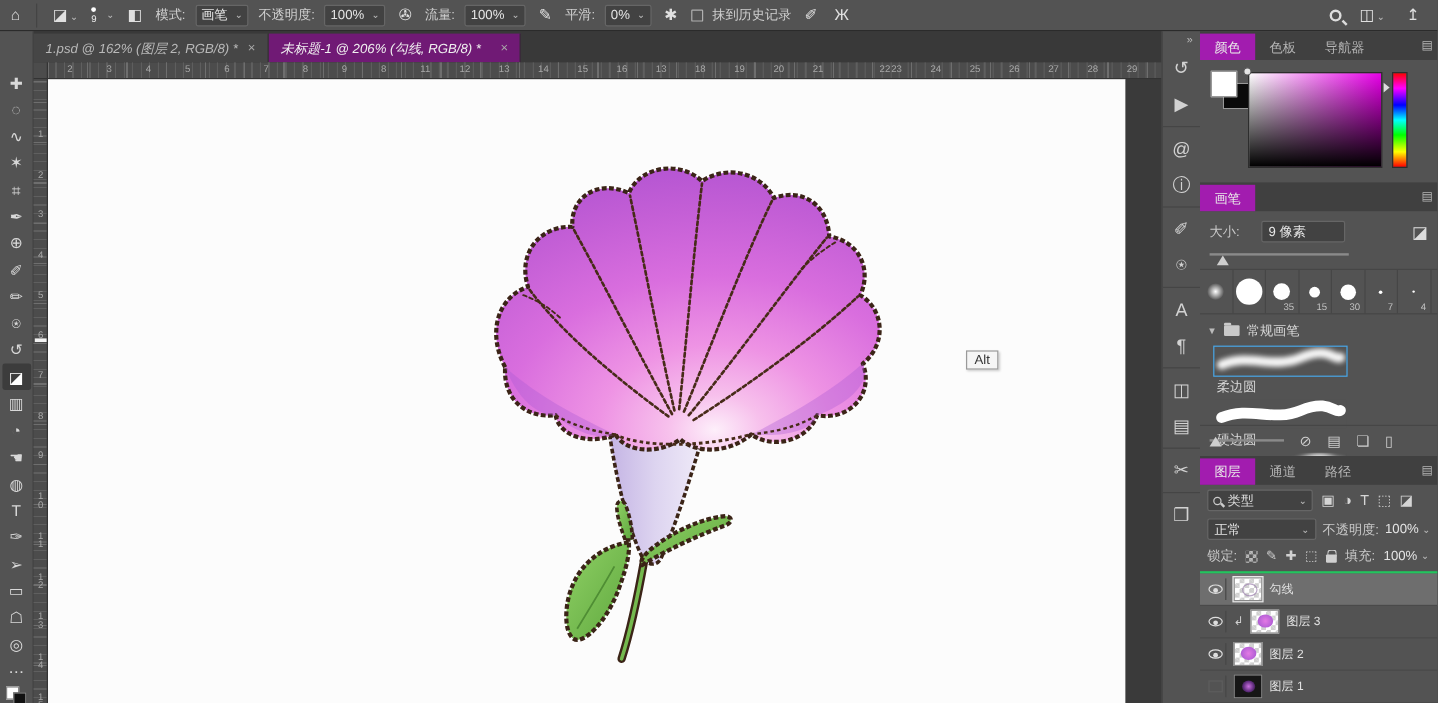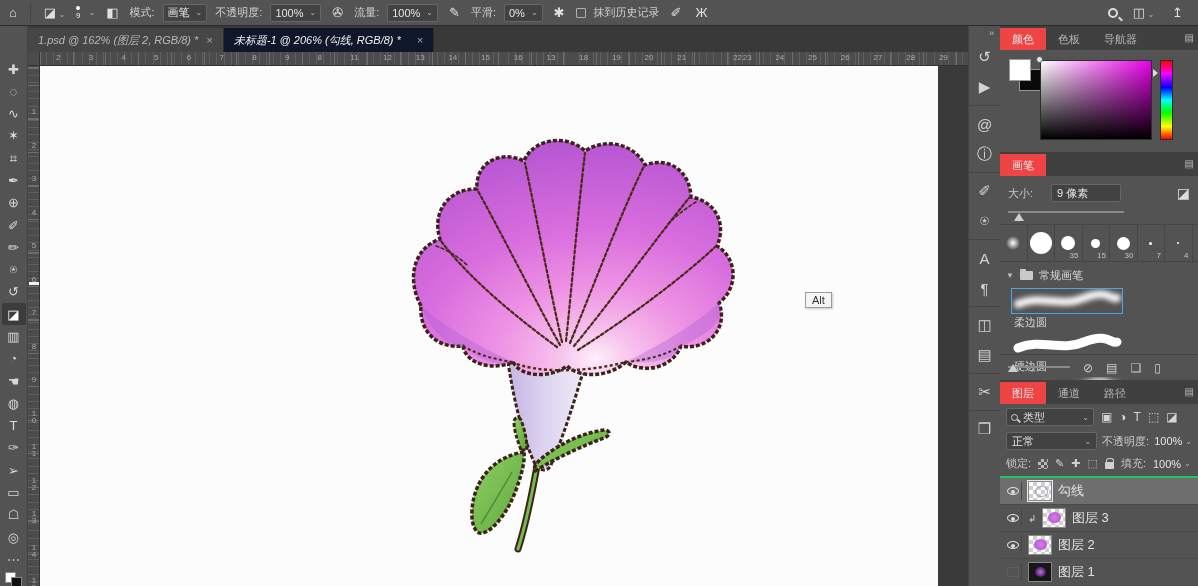--- a/index.html
+++ b/index.html
@@ -31,21 +31,21 @@
   .tool.selected { background:#3c3c3c; color:#ffffff; }
   #fgbg { margin-top:2px; position:relative; width:18px; height:14px; }
   #fgbg .fg { position:absolute; left:0; top:0; width:11px; height:11px; background:#fff; border:1px solid #888; }
   #fgbg .bg { position:absolute; left:6px; top:5px; width:11px; height:11px; background:#111; border:1px solid #888; }
 
   
   #tabbar { position:absolute; left:28px; top:26px; width:940px; height:26px; background:#393939; display:flex; align-items:flex-end; }
   .doc-tab { height:24px; display:flex; align-items:center; gap:8px; padding:0 10px; font-size:11px;
     border-right:1px solid #2e2e2e; white-space:nowrap;font-style:italic; }
   .doc-tab.inactive { background:#464646; color:#b9b9b9; }
-  .doc-tab.active { background:#0f172a; color:#f0f0f0;gap:16px; }
+  .doc-tab.active { background:#701a75; color:#f0f0f0;gap:16px; }
   .tab-close { color:#aaa; font-size:11px; }
 
   
   #canvas-area { position:absolute; left:28px; top:52px; width:940px; height:534px; background:#3a3a3a; }
   #ruler-corner { position:absolute; left:0; top:0; width:12px; height:14px; background:#4c4c4c; border-right:1px solid #333; border-bottom:1px solid #333; }
   #ruler-top { position:absolute; left:12px; top:0; width:928px; height:14px; background:#4c4c4c; border-bottom:1px solid #333; overflow:hidden;
     background-image:repeating-linear-gradient(to right, #6e6e6e 0 1px, transparent 1px 32.7px),
                      repeating-linear-gradient(to right, transparent 0 6.1px, #5f5f5f 6.1px 7.1px);
     background-size:100% 100%, 100% 5px; background-position:0 0, 0 9px; background-repeat:repeat, repeat; }
   .hrule-num { position:absolute; top:1px; font-size:8px; color:#a8a8a8; }
@@ -64,21 +64,21 @@
   #dock { position:absolute; left:968px; top:26px; width:32px; height:560px; background:#535353; border-left:1px solid #444;
     display:flex; flex-direction:column; align-items:center; }
   #dock-collapse { align-self:flex-end; color:#bbb; font-size:9px; padding:2px 6px 4px 0; }
   .dock-icon { width:26px; height:30px; display:flex; align-items:center; justify-content:center; color:#d2d2d2; font-size:15px; }
   .dock-div { width:32px; height:1px; background:#454545; margin:3px 0; }
 
   
   #panels { position:absolute; left:1000px; top:26px; width:198px; height:560px; background:#535353; }
   .ptab-row { position:relative; height:24px; background:#404040; display:flex; align-items:flex-end; }
   .ptab { height:22px; padding:0 12px; display:flex; align-items:center; color:#b5b5b5; font-size:11px; }
-  .ptab.active { background:#ef4444; color:#e8e8e8; }
+  .ptab.active { background:#a21caf; color:#e8e8e8; }
   .pmenu { position:absolute; right:4px; top:6px; color:#b5b5b5; font-size:10px; }
 
   
   #color-body { position:relative; height:102px; }
   #swatch-fg { position:absolute; left:9px; top:9px; width:22px; height:22px; background:#fff; border:1px solid #999; z-index:2; }
   #swatch-bg { position:absolute; left:19px; top:19px; width:22px; height:22px; background:#0a0a0a; border:1px solid #999; }
   #sat-square { position:absolute; left:40px; top:10px; width:112px; height:80px; border:1px solid #2d2d2d;
     background:linear-gradient(to bottom, rgba(0,0,0,0) 0%, #000 100%), linear-gradient(to right, #ffffff 0%, #e800e8 100%); }
   #sat-marker { position:absolute; left:36px; top:6px; width:7px; height:7px; border:1px solid #555; border-radius:50%; background:rgba(255,255,255,.85); z-index:2; }
   #hue-marker { position:absolute; left:153px; top:19px; width:0; height:0; border-top:4px solid transparent; border-bottom:4px solid transparent; border-left:5px solid #ddd; }
@@ -147,21 +147,21 @@
     background-image:linear-gradient(45deg,#cfcfcf 25%,transparent 25%,transparent 75%,#cfcfcf 75%),linear-gradient(45deg,#cfcfcf 25%,transparent 25%,transparent 75%,#cfcfcf 75%);
     background-size:8px 8px; background-position:0 0,4px 4px; background-color:#fff; position:relative; }
   .layer-thumb.selected-thumb { outline:1px solid #e8e8e8; }
   .thumb-blob::after { content:""; position:absolute; left:5px; top:3px; width:13px; height:11px; border-radius:50%;
     background:radial-gradient(circle, #e37ae4 0%, #b35fd6 70%, rgba(180,95,214,0) 100%); }
   .thumb-outline::after { content:""; position:absolute; left:6px; top:4px; width:11px; height:9px; border-radius:50%;
     border:1px solid #9b7fae; opacity:.7; background:transparent; }
   .thumb-dark { background-image:none; background-color:#161616; }
   .thumb-dark::after { content:""; position:absolute; left:6px; top:4px; width:11px; height:10px; border-radius:50%;
     background:radial-gradient(circle, #c96fe0 0%, #5a2a78 60%, rgba(0,0,0,0) 100%); }
-  .layer-name { color:#e2e2e2; font-size:13px; }
+  .layer-name { color:#e2e2e2; font-size:10px; }
 </style>
 </head>
 <body>
 
 <div id="app">
 
   <div id="options-bar">
     <span class="ob-icon">⌂</span>
     <span class="ob-sep"></span>
     <span class="ob-icon">◪<span class="chev"> ⌄</span></span>

